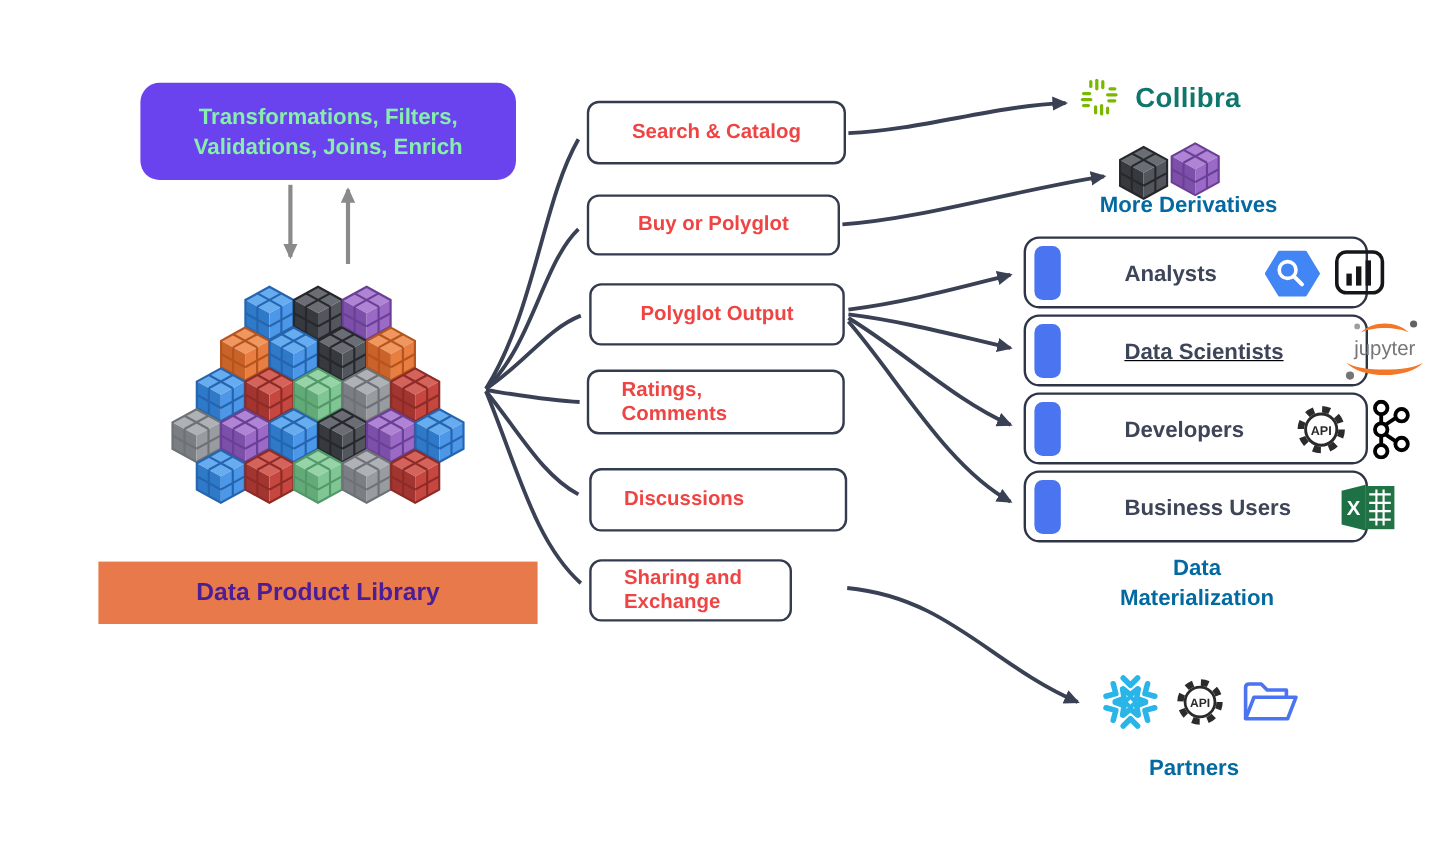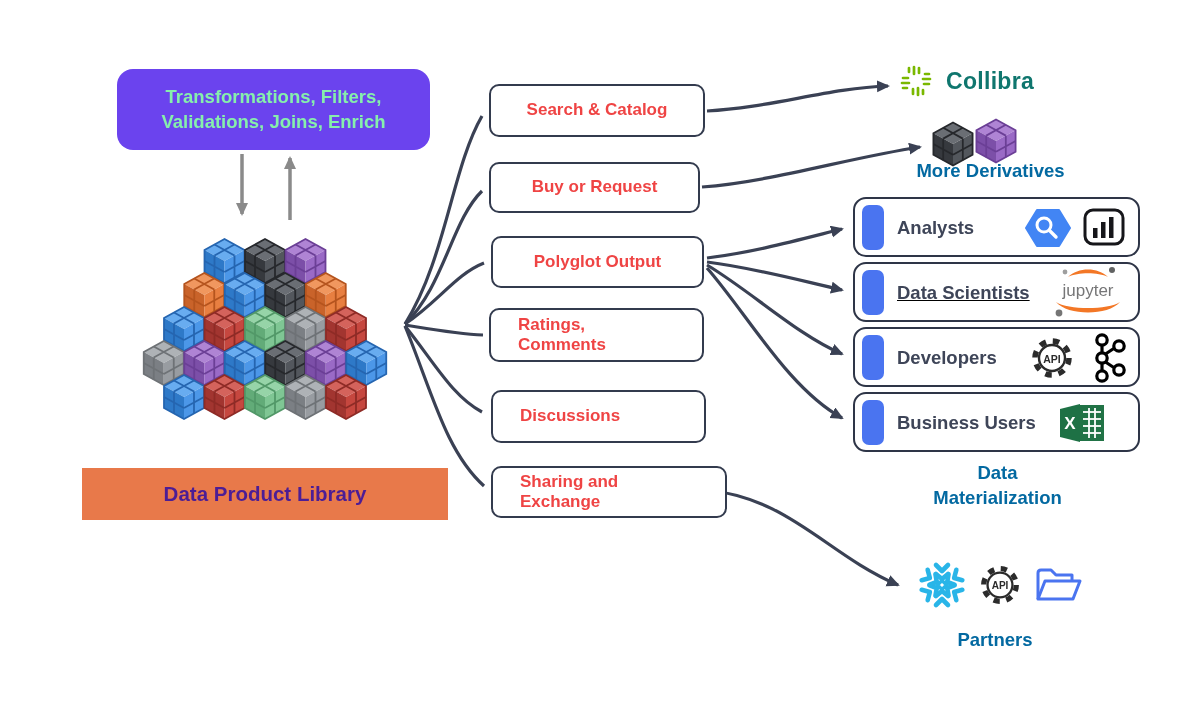--- a/index.html
+++ b/index.html
@@ -21,21 +21,21 @@
   }
   .mbox{
     background:#ffffff;border:2.5px solid #333B4E;border-radius:10px;
     display:flex;flex-direction:column;justify-content:center;
     font-weight:bold;font-size:17px;color:#ef4444;line-height:1.18;
   }
   .mbox.center{align-items:center;text-align:center;}
   .mbox.left{padding-left:27px;align-items:flex-start;}
   .rrow{
     left:853px;width:287px;height:60px;background:#ffffff;border:2.5px solid #2E3547;
-    border-radius:13px;display:flex;align-items:center;padding:1px 12px 0 7px;
+    border-radius:13px;display:flex;align-items:center;padding:1px 12px 0 7px;gap:40px;
   }
   .pill{width:22px;height:45px;background:#4A74F0;border-radius:7px;margin-right:13px;flex:none;}
   .rlabel{font-size:18.5px;font-weight:bold;color:#3E4558;white-space:nowrap;}
   .ricons{margin-left:auto;display:flex;align-items:center;gap:11px;}
   .blue-label{color:#0369a1;font-weight:bold;font-size:18.5px;text-align:center;line-height:1.35;}
   .collibra{left:897px;top:62px;display:flex;align-items:center;gap:11px;}
   .collibra-text{font-size:23px;font-weight:600;color:#0f766e;letter-spacing:.3px;}
   .partners-icons{left:918px;top:561px;display:flex;align-items:center;gap:11px;}
 </style>
 </head>
@@ -361,33 +361,33 @@
   </div>
 
   <div class="node library-box">
     <span>Data Product Library</span>
   </div>
 
   <div class="node mbox center" style="left:489px;top:84px;width:216px;height:53px;">
     <span>Search &amp; Catalog</span>
   </div>
   <div class="node mbox center" style="left:489px;top:162px;width:211px;height:51px;">
-    <span>Buy or Request</span>
+    <span>Buy or Polyglot</span>
   </div>
   <div class="node mbox center" style="left:491px;top:236px;width:213px;height:52px;">
     <span>Polyglot Output</span>
   </div>
   <div class="node mbox left" style="left:489px;top:308px;width:215px;height:54px;">
     <span>Ratings,</span>
     <span>Comments</span>
   </div>
   <div class="node mbox left" style="left:491px;top:390px;width:215px;height:53px;">
     <span>Discussions</span>
   </div>
-  <div class="node mbox left" style="left:491px;top:466px;width:236px;height:52px;">
+  <div class="node mbox left" style="left:491px;top:466px;width:169px;height:52px;">
     <span>Sharing and</span>
     <span>Exchange</span>
   </div>
 
   <div class="node collibra">
     <svg width="38" height="38" viewBox="0 0 38 38">
       <g stroke="#7AB800" stroke-width="2.7" stroke-linecap="round">
         <g>
             <line x1="17" y1="5" x2="17" y2="12"></line>
             <line x1="22" y1="6" x2="22" y2="11"></line>

